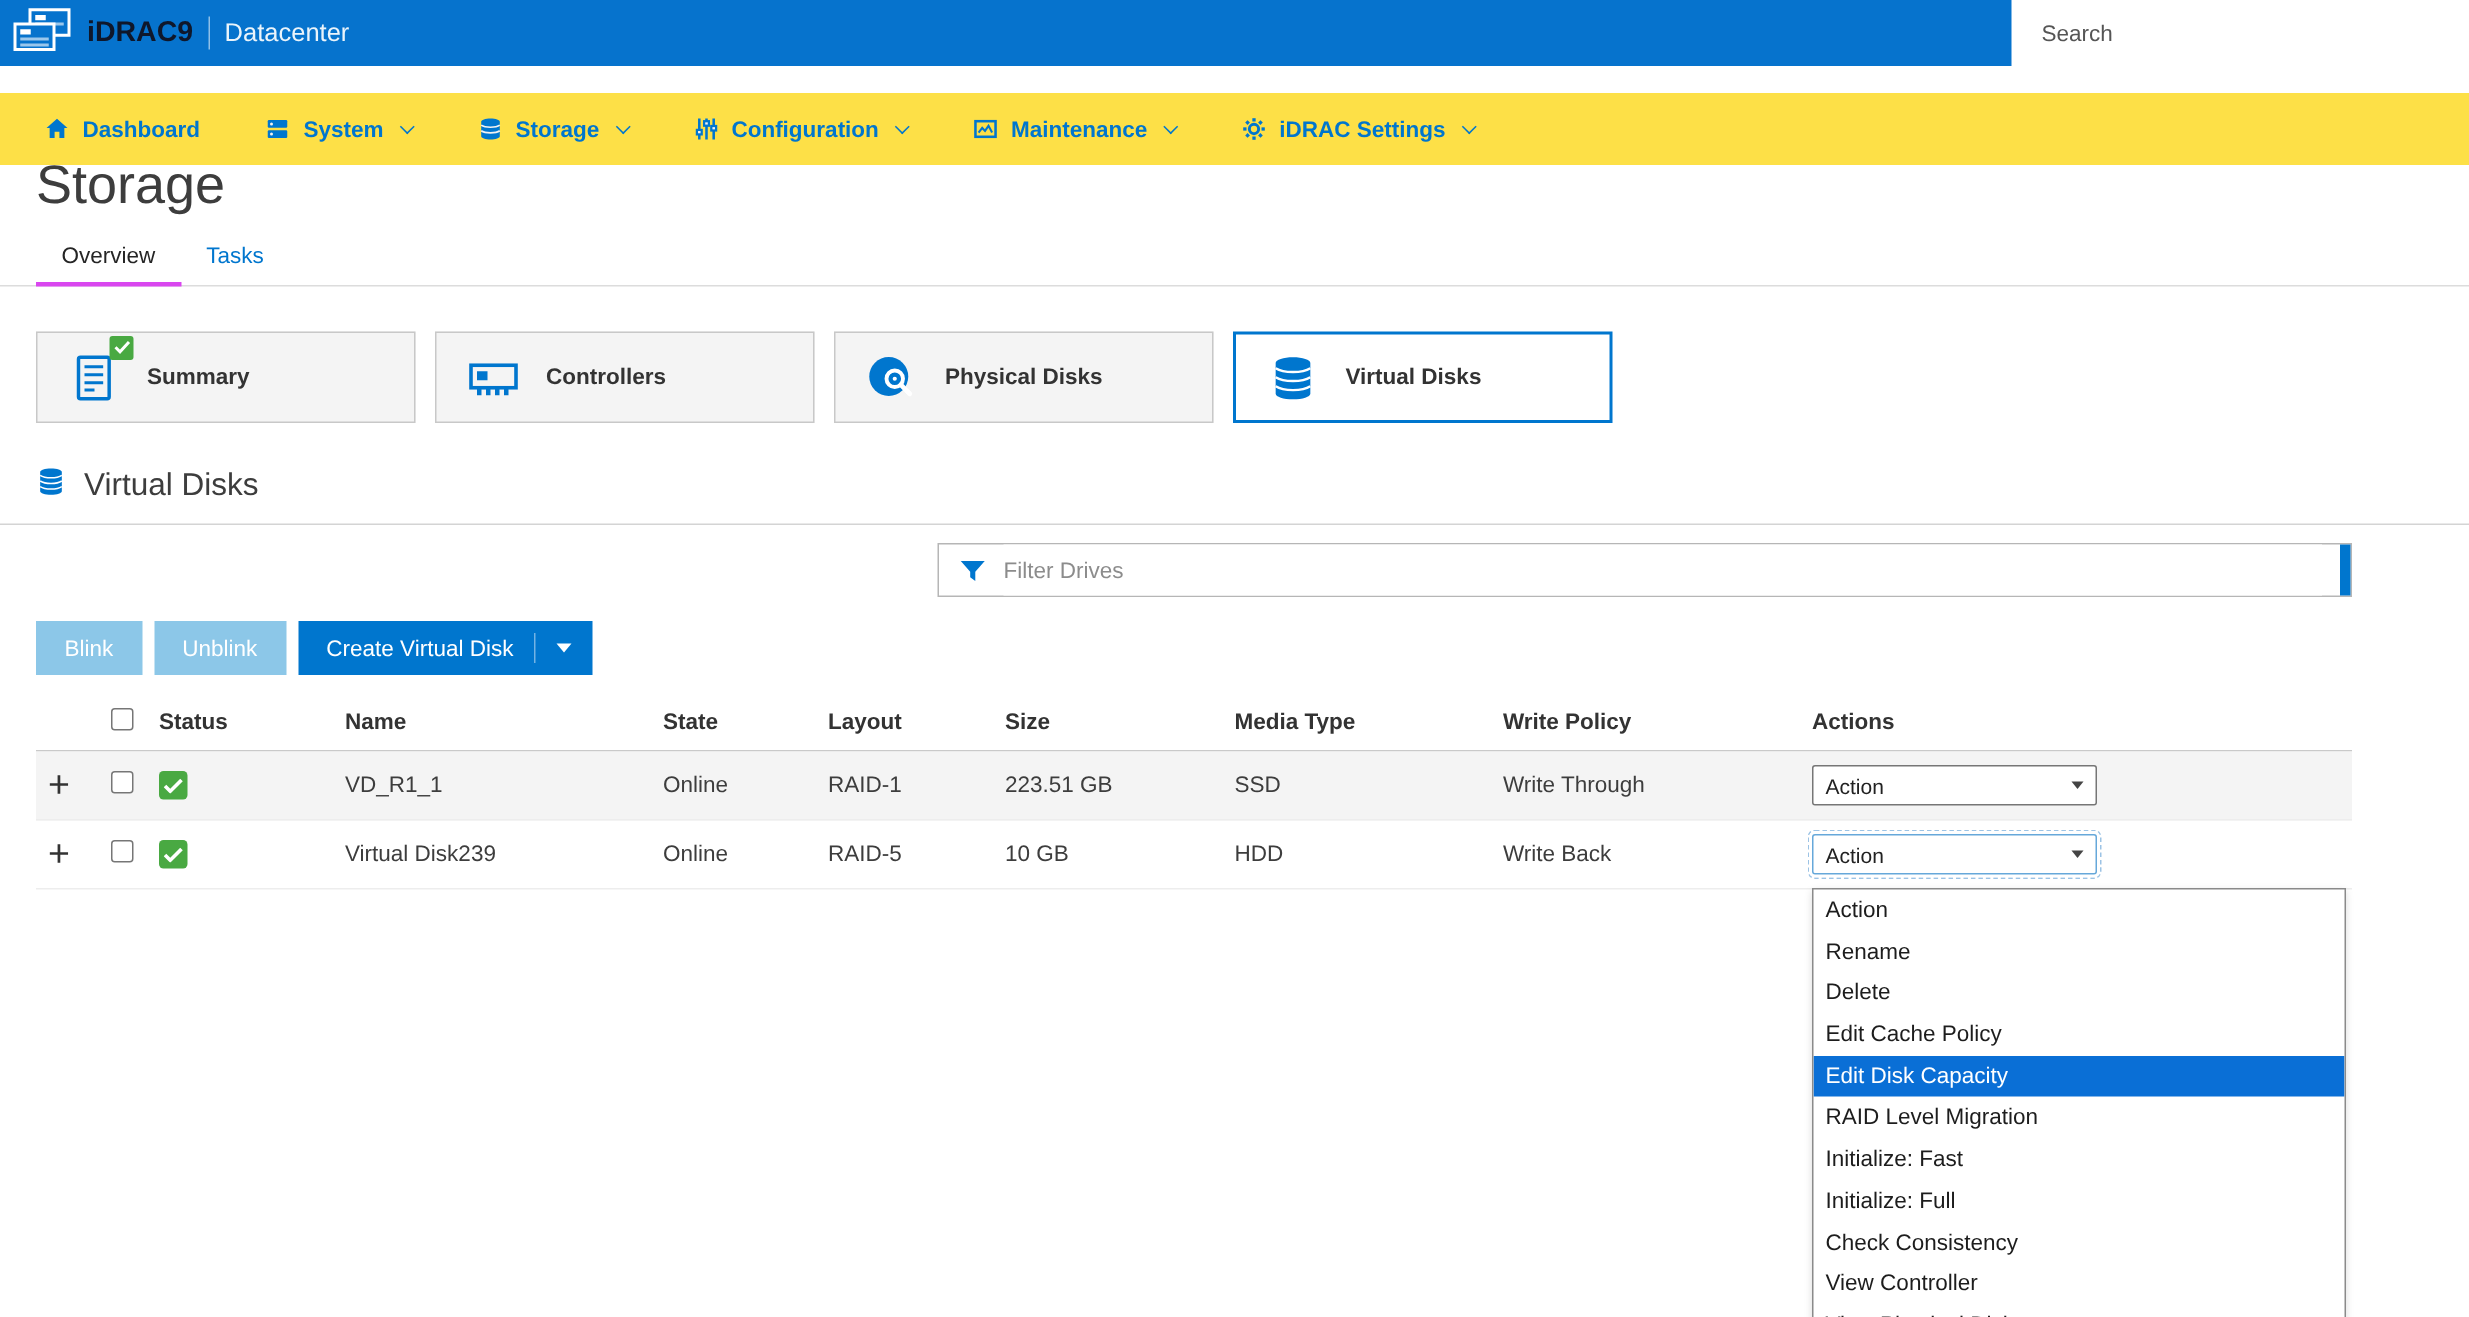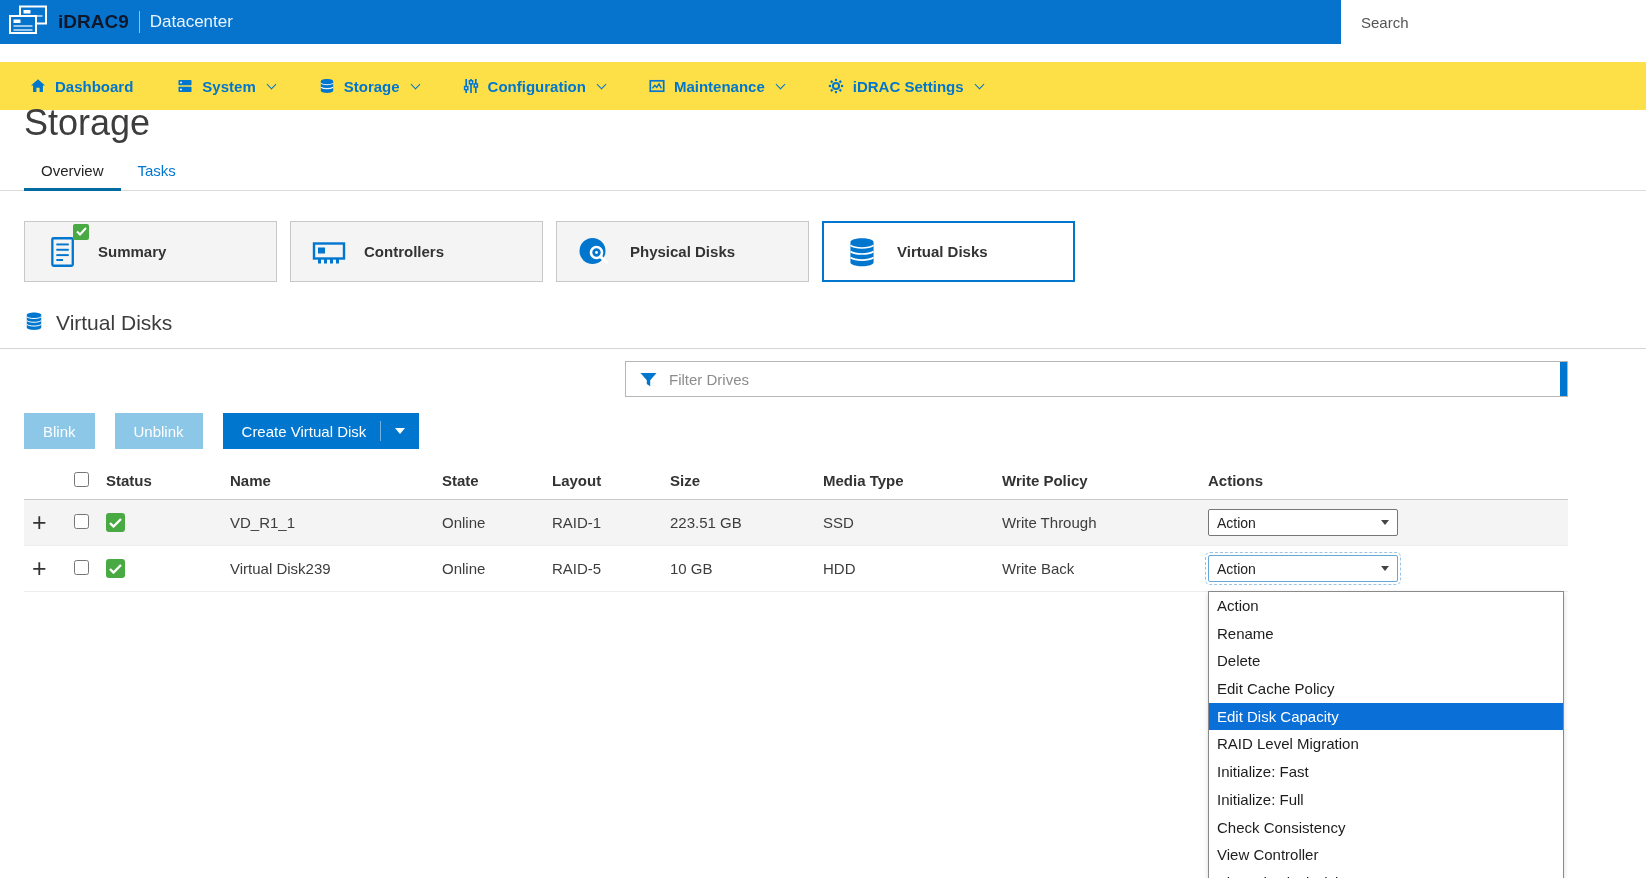--- a/index.html
+++ b/index.html
@@ -21,42 +21,42 @@
   .navbar { position:absolute; top:62px; left:0; width:100%; height:48px; background:#fde047; display:flex; align-items:center; gap:44px; padding-left:30px; }
   .nav-item { display:flex; align-items:center; gap:9px; color:#0076ce; font-size:15px; font-weight:bold; cursor:pointer; }
   .nav-item svg { display:block; }
   .chevron { width:7px; height:7px; border-right:1.8px solid #0076ce; border-bottom:1.8px solid #0076ce; transform:rotate(45deg); margin-left:3px; margin-top:-4px; }
 
   
   .content { position:absolute; top:92px; left:0; right:0; bottom:0; }
   .page-title { margin:10px 0 0 24px; font-size:36px; font-weight:400; color:#3d3d3d; }
   .tabs { display:flex; margin-top:12px; padding-left:24px; border-bottom:1px solid #dcdcdc; }
   .tab { padding:6px 17px 9px; font-size:15px; cursor:pointer; }
-  .tab.active { color:#252525; border-bottom:3px solid #0369a1; margin-bottom:-1px; }
+  .tab.active { color:#252525; border-bottom:3px solid #d946ef; margin-bottom:-1px; }
   .tab.inactive { color:#0076ce; }
 
   .cards { display:flex; gap:13px; margin:30px 0 0 24px; }
   .card { width:253px; height:61px; background:#f4f4f4; border:1px solid #c8c8c8; display:flex; align-items:center; gap:17px; padding-left:20px; cursor:pointer; }
   .card.selected { background:#fff; border:2px solid #0076ce; }
   .card-icon { position:relative; width:36px; height:36px; color:#0076ce; display:flex; align-items:center; justify-content:center; }
   .badge { position:absolute; top:-10px; right:-8px; width:16px; height:16px; background:#49a942; border-radius:2px; display:flex; align-items:center; justify-content:center; }
   .card-label { font-size:15px; font-weight:600; color:#333; }
 
   .section-head { display:flex; align-items:center; gap:12px; margin:28px 0 0 24px; color:#0076ce; }
   .section-title { font-size:21px; font-weight:500; color:#3d3d3d; }
   .rule { border-top:1px solid #d4d4d4; margin-top:12px; }
 
   .filter-row { position:relative; height:36px; margin-top:12px; }
   .filter-box { position:absolute; left:625px; width:943px; height:36px; border:1px solid #b6b6b6; background:#fff; display:flex; align-items:center; padding-left:14px; gap:12px; }
   .filter-box svg { flex:0 0 auto; }
   .filter-input { border:none; outline:none; flex:1; font-size:15px; color:#333; font-family:inherit; height:100%; }
   .filter-input::placeholder { color:#8c8c8c; }
   .filter-side { width:7px; height:100%; background:#0076ce; flex:0 0 auto; cursor:pointer; }
 
-  .toolbar { display:flex; gap:20px; margin:16px 0 0 24px; }
+  .toolbar { display:flex; gap:8px; margin:16px 0 0 24px; }
   .btn { height:36px; border:none; font-size:15px; font-family:inherit; color:#fff; padding:0 19px; }
   .btn-disabled { background:#8cc7e8; cursor:default; }
   .btn-primary { background:#0076ce; display:flex; align-items:center; gap:14px; padding-right:14px; cursor:pointer; }
   .btn-sep { width:1px; height:20px; background:rgba(255,255,255,.45); }
   .caret-down { width:0; height:0; border-left:5px solid transparent; border-right:5px solid transparent; border-top:6px solid #fff; }
 
   
   .vd-table { margin:13px 0 0 24px; width:1544px; }
   .thead, .trow { display:grid; grid-template-columns:50px 32px 124px 212px 110px 118px 153px 179px 206px 1fr; align-items:center; }
   .thead { height:38px; font-weight:bold; font-size:15px; color:#333; border-bottom:1px solid #c9c9c9; }

